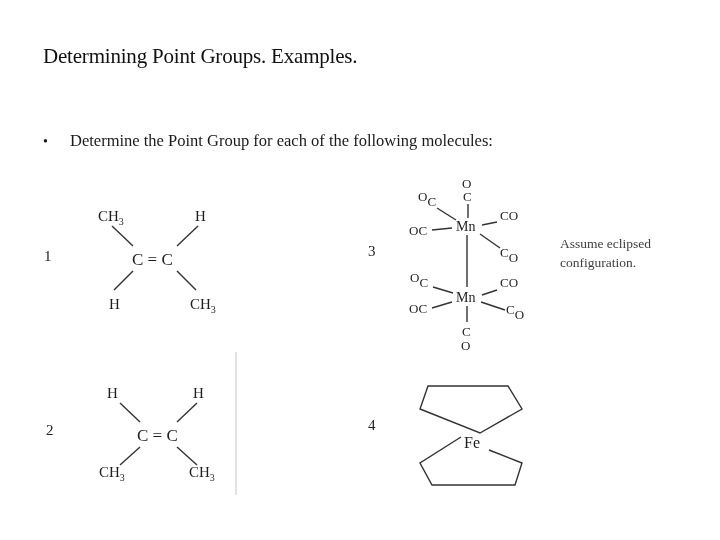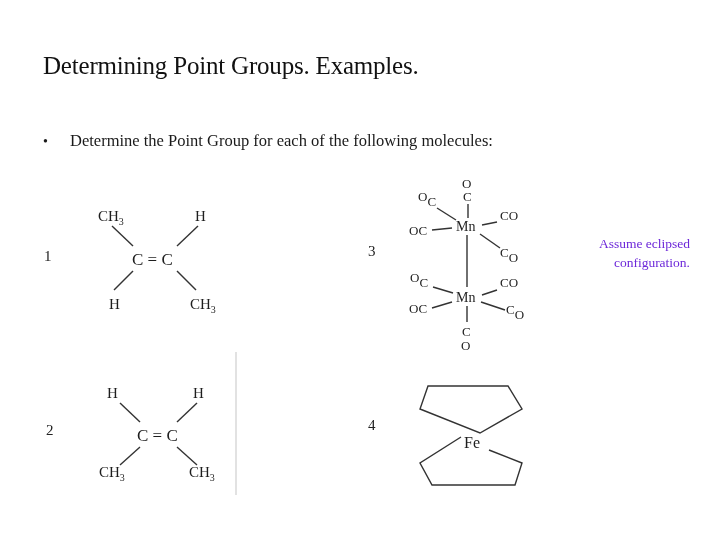--- a/index.html
+++ b/index.html
@@ -1,31 +1,31 @@
 <!DOCTYPE html>
 <html><head>
   <meta charset="utf-8">
   <style>
     html, body { margin: 0; padding: 0; }
     body {
       width: 720px; height: 540px; background: #ffffff; position: relative; overflow: hidden;
       font-family: "Liberation Serif", "DejaVu Serif", serif; color: #1a1a1a;
     }
     .title {
-      position: absolute; left: 43px; top: 52px; font-size: 25px; font-weight: normal;
+      position: absolute; left: 43px; top: 44px; font-size: 21px; font-weight: normal;
       letter-spacing: -0.2px; margin: 0; color: #111;
     }
     .bullet-row {
       position: absolute; left: 43px; top: 131px; font-size: 16.5px; display: flex; align-items: baseline;
     }
     .bullet-dot { width: 27px; font-size: 14px; }
     .label-num { position: absolute; font-size: 15px; color: #222; }
     .note {
-      position: absolute; left: 560px; top: 234px; width: 130px; text-align: right;
-      font-size: 13.5px; line-height: 19px; color: #6d28d9;
+      position: absolute; left: 560px; top: 234px; width: 130px; text-align: left;
+      font-size: 13.5px; line-height: 19px; color: #404040;
     }
     svg.diagram { position: absolute; left: 0; top: 0; }
     svg text { font-family: "Liberation Serif", "DejaVu Serif", serif; fill: #1e1e1e; }
     .bond { stroke: #333; stroke-width: 1.4; fill: none; }
   </style>
 </head>
 <body>
 
 <h1 class="title">Determining Point Groups. Examples.</h1>
 

